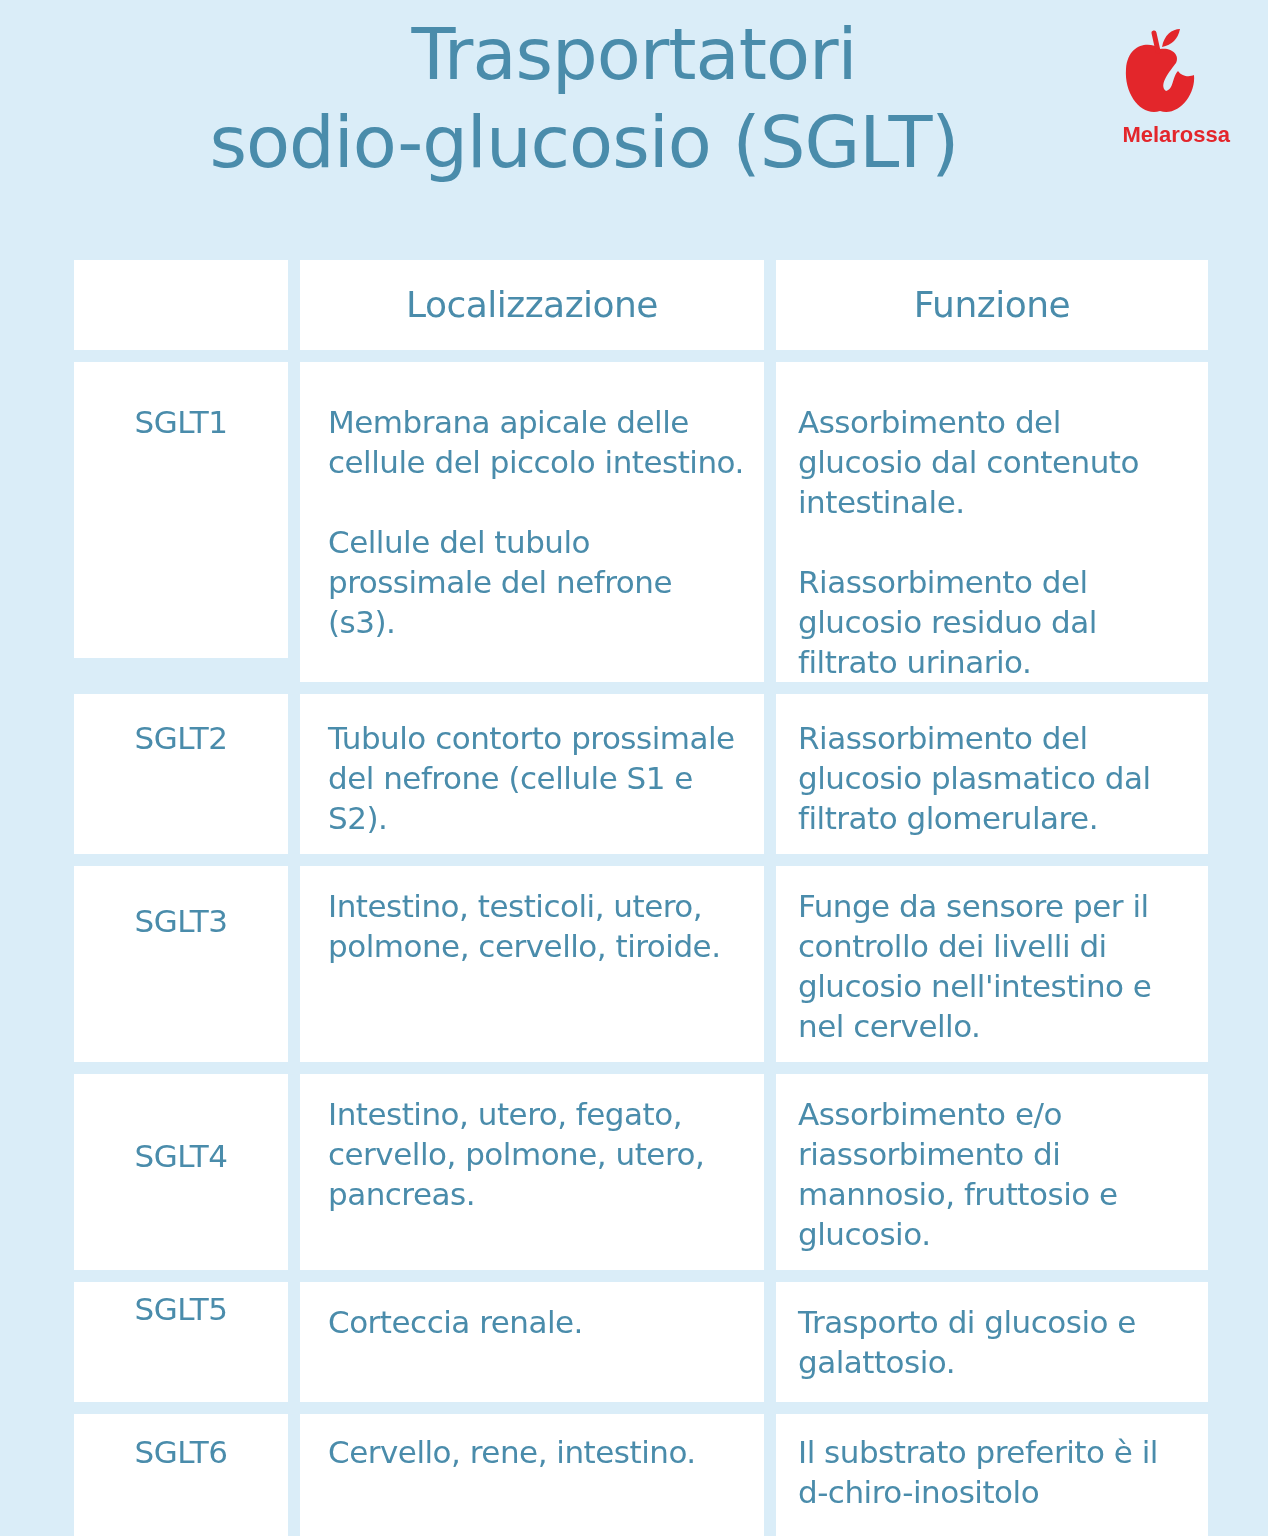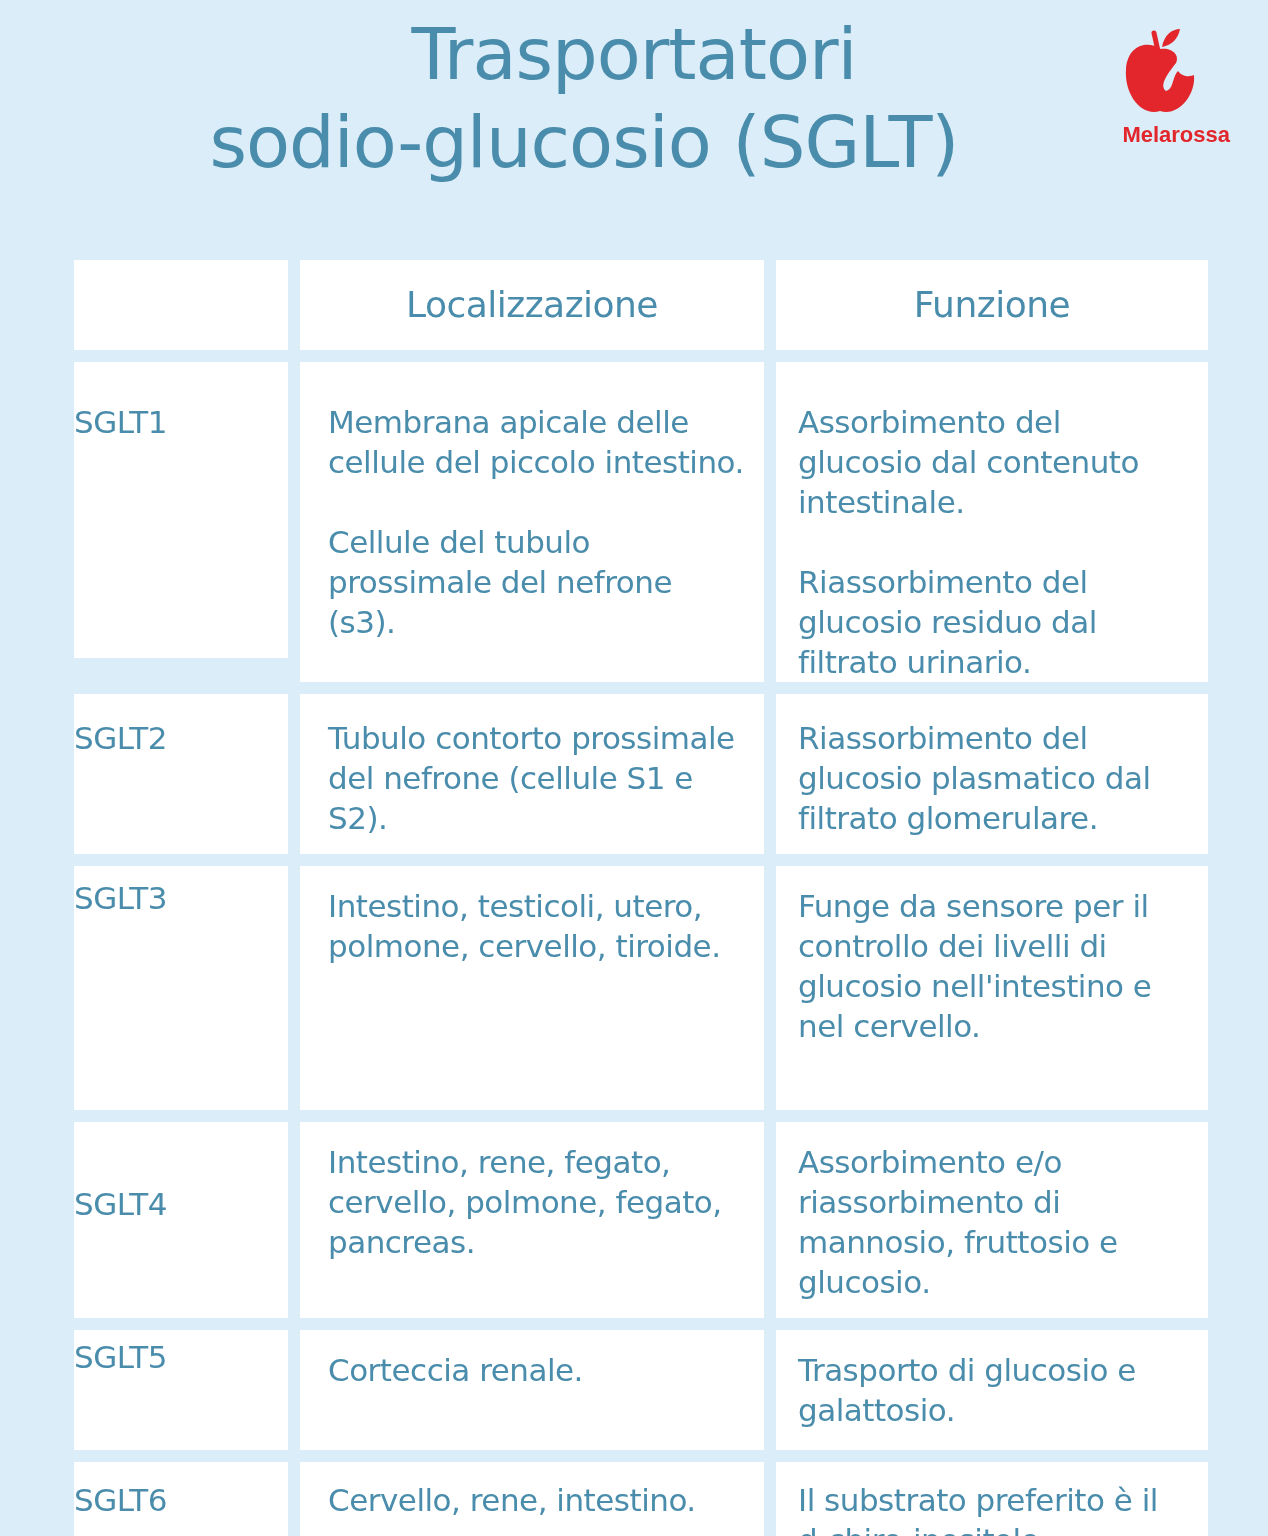--- a/index.html
+++ b/index.html
@@ -14,21 +14,21 @@
   .title .line2 { display:block; margin-left:-100px; }
   .logo { position:absolute; left:1090px; top:25px; width:140px; text-align:right; }
   .logo svg { display:block; margin:0 auto; }
   .logo .brand { color:#e3262b; font-weight:bold; font-size:22px; font-family:"Liberation Sans", sans-serif; margin-top:2px; }
   .table {
     position:absolute; left:74px; top:260px; width:1118px;
     display:grid; grid-template-columns:214px 464px 432px; gap:12px;
   }
   .cell { background:#fff; font-size:31px; line-height:40px; letter-spacing:-0.5px; box-sizing:border-box; }
   .hdr { height:90px; display:flex; align-items:center; justify-content:center; font-size:36px; }
-  .name { text-align:left; padding-top:40px; }
+  .name { text-align:center; padding-top:40px; }
   .txt { padding:40px 20px 0 28px; }
   .txt p { margin:0 0 40px 0; }
   .txt p:last-child { margin-bottom:0; }
   .fun { padding-left:22px; }
 </style>
 </head>
 <body>
 
 <div class="title">
   <span>Trasportatori</span>
@@ -60,31 +60,31 @@
   </div>
 
   <div class="cell name" style="height:160px;padding-top:24px">SGLT2</div>
   <div class="cell txt" style="padding-top:24px">
       <p>Tubulo contorto prossimale del nefrone (cellule S1 e S2).</p>
     </div>
   <div class="cell txt fun" style="padding-top:24px">
       <p>Riassorbimento del glucosio plasmatico dal filtrato glomerulare.</p>
     </div>
 
-  <div class="cell name" style="height:244px;padding-top:12px">SGLT3</div>
+  <div class="cell name" style="height:196px;padding-top:35px">SGLT3</div>
   <div class="cell txt" style="padding-top:20px">
       <p>Intestino, testicoli, utero, polmone, cervello, tiroide.</p>
     </div>
   <div class="cell txt fun" style="padding-top:20px">
       <p>Funge da sensore per il controllo dei livelli di glucosio nell'intestino e nel cervello.</p>
     </div>
 
   <div class="cell name" style="height:196px;padding-top:62px">SGLT4</div>
   <div class="cell txt" style="padding-top:20px">
-      <p>Intestino, rene, fegato, cervello, polmone, fegato, pancreas.</p>
+      <p>Intestino, utero, fegato, cervello, polmone, utero, pancreas.</p>
     </div>
   <div class="cell txt fun" style="padding-top:20px">
       <p>Assorbimento e/o riassorbimento di mannosio, fruttosio e glucosio.</p>
     </div>
 
   <div class="cell name" style="height:120px;padding-top:7px">SGLT5</div>
   <div class="cell txt" style="padding-top:20px">
       <p>Corteccia renale.</p>
     </div>
   <div class="cell txt fun" style="padding-top:20px">

